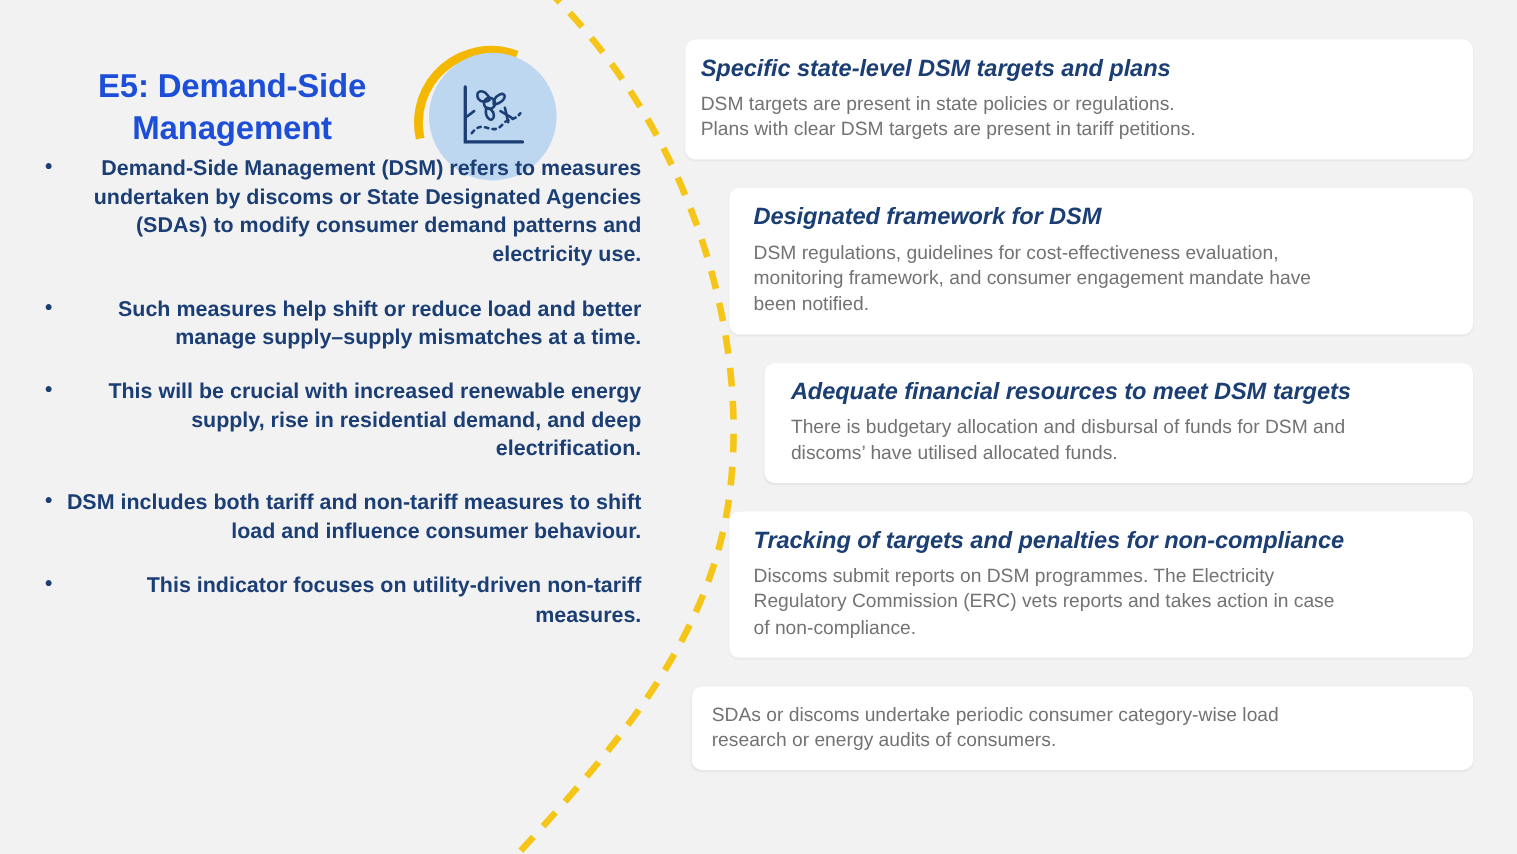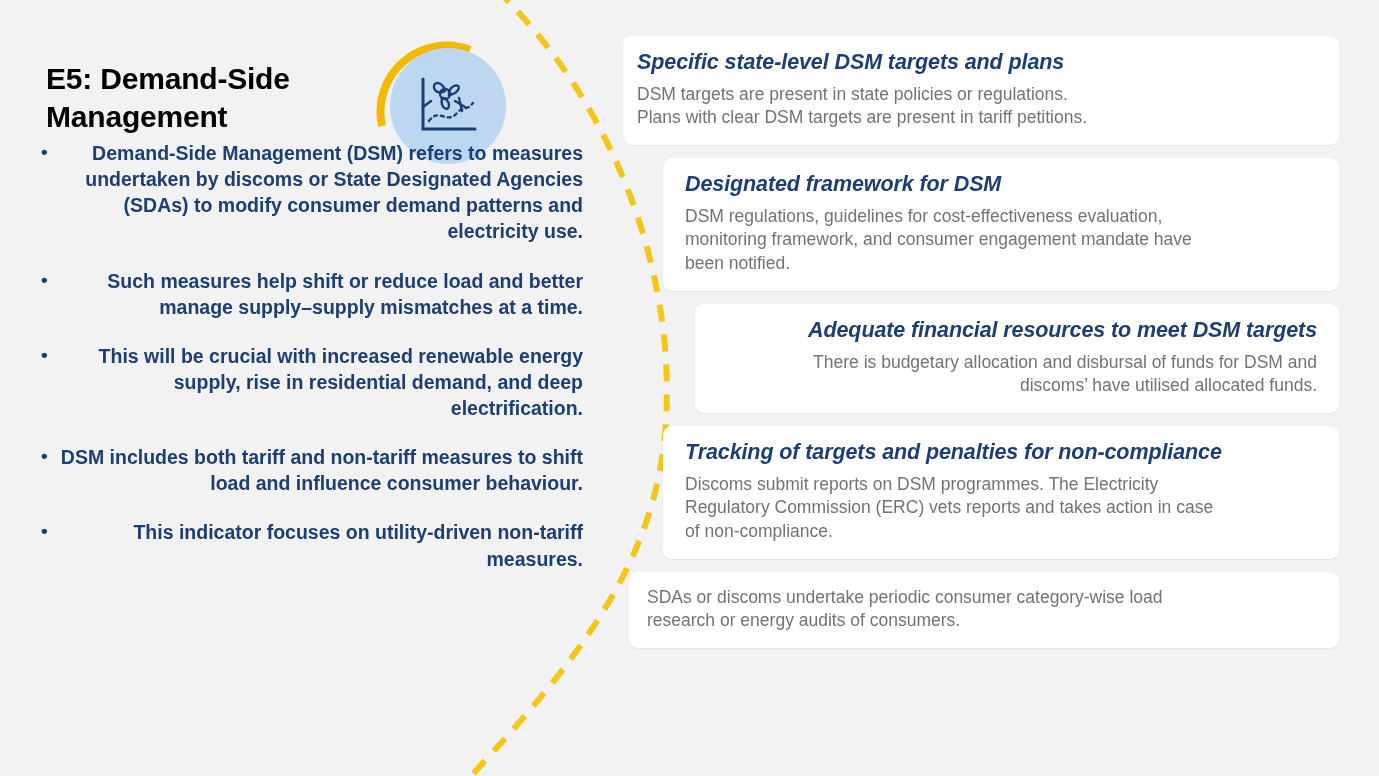--- a/index.html
+++ b/index.html
@@ -32,27 +32,28 @@
   }
 
   
   .left-col {
     position: absolute;
     left: 46px;
     top: 60px;
     width: 540px;
   }
   .title {
-    color: #000000;
+    color: #1d4ed8;
     font-size: 30px;
     font-weight: bold;
     line-height: 1.28;
     letter-spacing: -0.2px;
     width: 330px;
     margin: 0 0 0 0;
+    text-align: center;
   }
 
   .icon-circle {
     position: absolute;
     left: 390px;
     top: 48px;
     width: 116px;
     height: 116px;
     border-radius: 50%;
     background: #bcd7ef;
@@ -99,21 +100,21 @@
   .cards {
     position: absolute;
     right: 40px;
     top: 36px;
     width: 716px;
   }
   .card {
     background: #ffffff;
     border-radius: 9px;
     box-shadow: 0 1px 2px rgba(0,0,0,0.06);
-    margin-bottom: 13px;
+    margin-bottom: 26px;
     box-sizing: border-box;
     padding: 14px 22px 16px 22px;
   }
   .card-title {
     color: #1b3e74;
     font-weight: bold;
     font-style: italic;
     font-size: 21.5px;
     line-height: 1.2;
     margin: 0 0 7px 0;
@@ -123,21 +124,21 @@
     color: #737373;
     font-size: 17.5px;
     line-height: 1.33;
     margin: 0;
   }
   .card-body div { white-space: nowrap; }
 
   
   .card-0 { margin-left: 0px;  width: 716px; padding-left: 14px; }
   .card-1 { margin-left: 40px; width: 676px; padding-left: 22px; }
-  .card-2 { margin-left: 72px; width: 644px; padding-left: 24px; text-align: right; }
+  .card-2 { margin-left: 72px; width: 644px; padding-left: 24px; }
   .card-3 { margin-left: 40px; width: 676px; padding-left: 22px; }
   .card-4 { margin-left: 6px;  width: 710px; padding-left: 18px; }
 </style>
 </head>
 <body>
 
 <div id="slide">
 
   <div class="arc-wrap">
     <svg width="1379" height="776" viewBox="0 0 1379 776" xmlns="http://www.w3.org/2000/svg">

